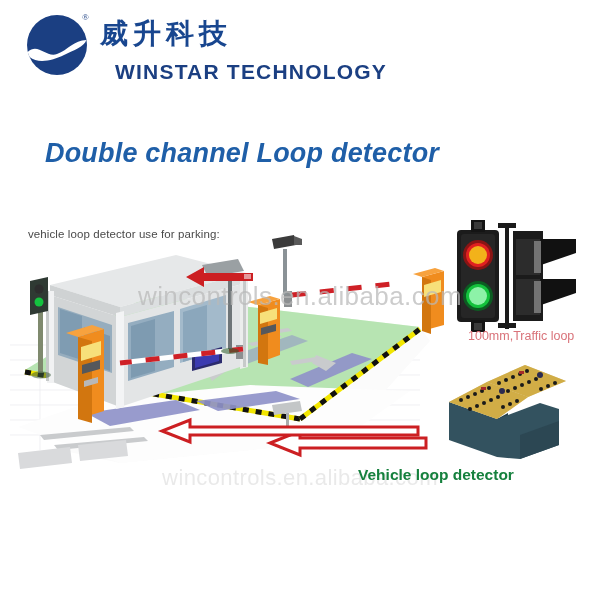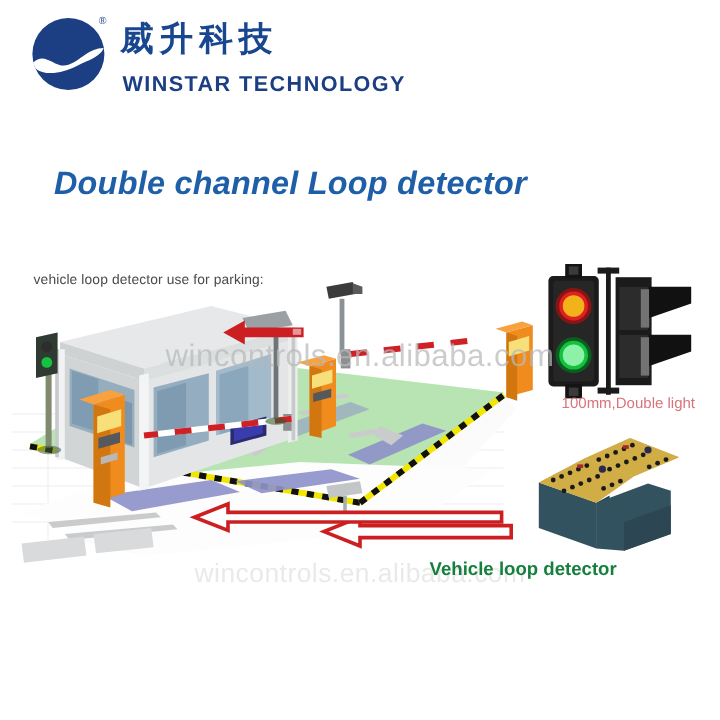--- a/index.html
+++ b/index.html
@@ -48,23 +48,23 @@
     font-size: 28px;
     line-height: 40px;
     letter-spacing: 5px;
     font-weight: bold;
     color: #18468f;
     font-family: Liberation Serif, serif;
     white-space: nowrap;
   }
   #logo-en {
     position: absolute;
-    left: 78px;
+    left: 91px;
     top: 52px;
-    font-size: 18px;
+    font-size: 21px;
     letter-spacing: 1.2px;
     font-weight: bold;
     color: #1b3f82;
     white-space: nowrap;
     text-align: right;
   }
 
   
   #main-title {
     position: absolute;
@@ -413,16 +413,16 @@
         <rect x="481" y="192" width="5" height="3" fill="#a42a2a"></rect>
       </g>
 
     </svg>
 
     <div id="scene-caption">vehicle loop detector use for parking:</div>
     <div id="watermark">wincontrols.en.alibaba.com</div>
     <div id="watermark2">wincontrols.en.alibaba.com</div>
   </div>
 
-  <div id="label-traffic-light">100mm,Double light</div>
+  <div id="label-traffic-light">100mm,Traffic loop</div>
   <div id="label-loop-detector">Vehicle loop detector</div>
 
 </div>
 
 </body></html>

